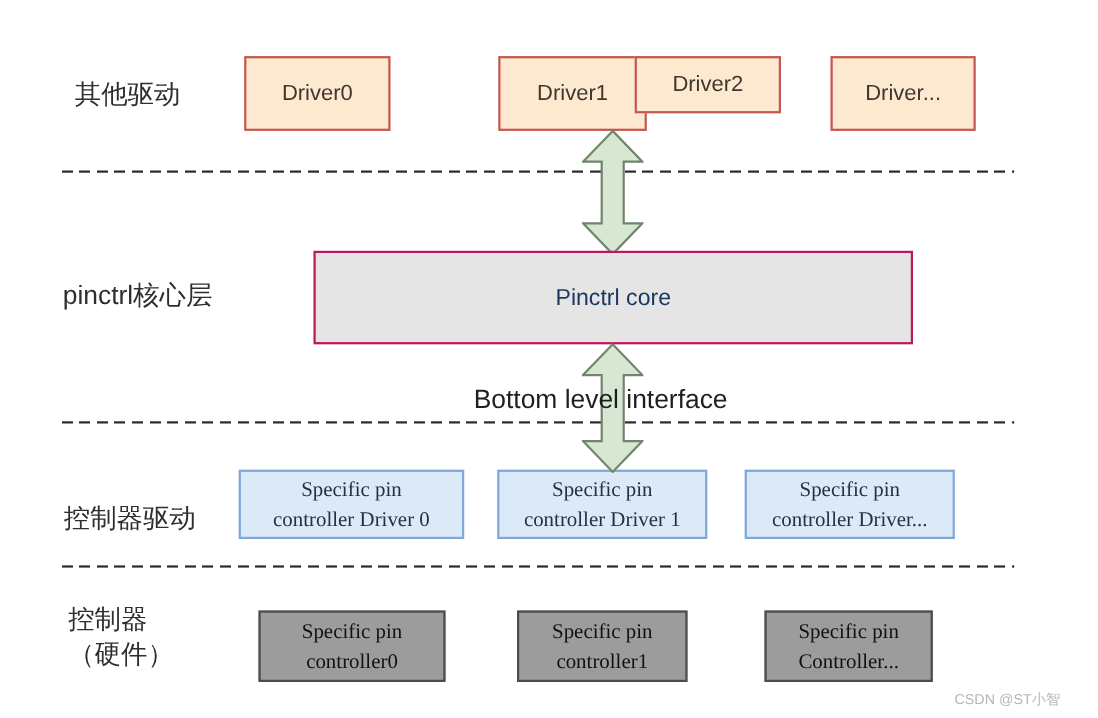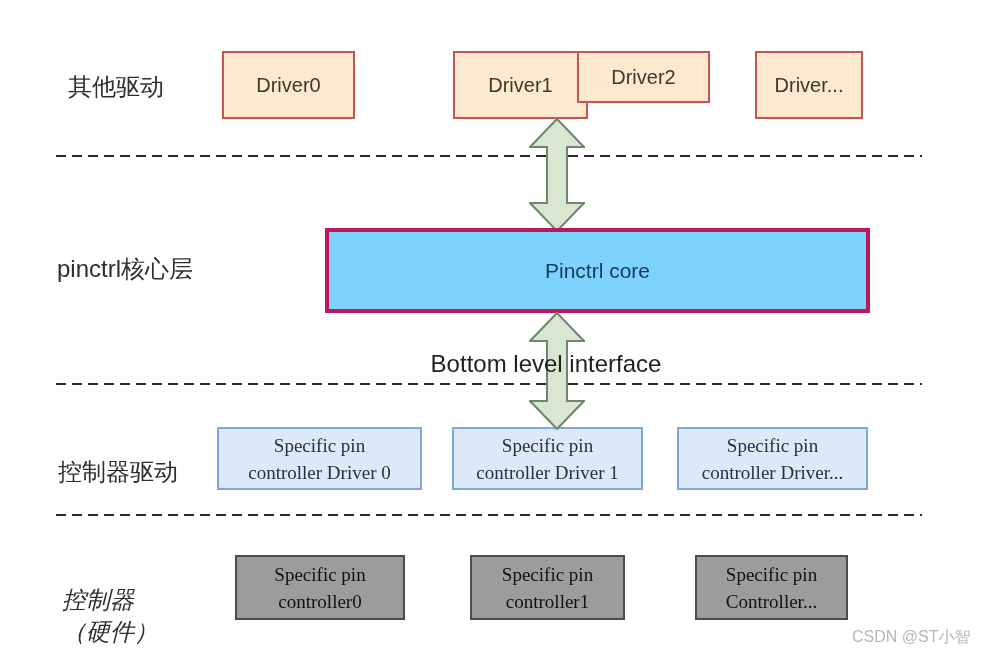--- a/index.html
+++ b/index.html
@@ -17,52 +17,52 @@
   }
   .box{
     position:absolute;box-sizing:border-box;display:flex;flex-direction:column;
     align-items:center;justify-content:center;text-align:center;
   }
   .box-driver{
     background:#fde8d0;border:2px solid #c4574f;color:#3f362c;
     font-size:20px;
   }
   .box-core{
-    background:#7dd3fc;border:4px solid #be185d;color:#17375e;
-    font-size:21px;z-index:2;margin-left:40px;
+    background:#e5e5e5;border:2px solid #be185d;color:#17375e;
+    font-size:21px;z-index:2;
   }
   .box-ctrl{
     background:#dce9f8;border:2px solid #7fa8d9;color:#26313d;
     font-family:"Liberation Serif",serif;font-size:19px;line-height:27px;
   }
   .box-hw{
     background:#9c9c9c;border:2px solid #4c4c4c;color:#111111;
     font-family:"Liberation Serif",serif;font-size:19px;line-height:27px;
   }
   .dash{
     position:absolute;height:2px;
     background:repeating-linear-gradient(90deg,#2a2a2a 0,#2a2a2a 10px,transparent 10px,transparent 16px);
     z-index:1;
   }
   .arrow{position:absolute;z-index:2;}
   .watermark{
-    position:absolute;font-size:16px;color:#b2b8bc;white-space:nowrap;
+    position:absolute;font-size:13px;color:#b2b8bc;white-space:nowrap;
   }
 </style>
 </head>
 <body>
 
 <div class="canvas">
 
   <div class="zh-label" style="left:68px;top:71px;">其他驱动</div>
 
   <div class="box box-driver" style="left:222px;top:51px;width:133px;height:68px;">Driver0</div>
   <div class="box box-driver" style="left:405px;top:51px;width:135px;height:68px;margin-left:48px;">Driver1</div>
   <div class="box box-driver" style="left:577px;top:51px;width:133px;height:52px;">Driver2</div>
-  <div class="box box-driver" style="left:755px;top:51px;width:108px;height:68px;">Driver...</div>
+  <div class="box box-driver" style="left:755px;top:51px;width:132px;height:68px;">Driver...</div>
 
   <div class="dash" style="left:56px;top:155px;width:866px;"></div>
 
 
   <svg class="arrow" style="left:529px;top:118px;" width="56" height="114" viewBox="0 0 56 114">
     <path d="M28 1 L1 29 L18 29 L18 85 L1 85 L28 113 L55 85 L38 85 L38 29 L55 29 Z" fill="#d7e7d2" stroke="#70856d" stroke-width="2" stroke-linejoin="miter"></path>
   </svg>
 
   <div class="zh-label" style="left:57px;top:253px;">pinctrl核心层</div>
 
@@ -86,21 +86,21 @@
     <span>Specific pin</span>
     <span>controller Driver 1</span>
   </div>
   <div class="box box-ctrl" style="left:677px;top:427px;width:191px;height:63px;">
     <span>Specific pin</span>
     <span>controller Driver...</span>
   </div>
 
   <div class="dash" style="left:56px;top:514px;width:866px;"></div>
 
-  <div class="zh-label" style="left:62px;top:584px;font-style:italic;">
+  <div class="zh-label" style="left:62px;top:548px;">
     <div>控制器</div>
     <div>（硬件）</div>
   </div>
 
   <div class="box box-hw" style="left:235px;top:555px;width:170px;height:65px;">
     <span>Specific pin</span>
     <span>controller0</span>
   </div>
   <div class="box box-hw" style="left:470px;top:555px;width:155px;height:65px;">
     <span>Specific pin</span>

